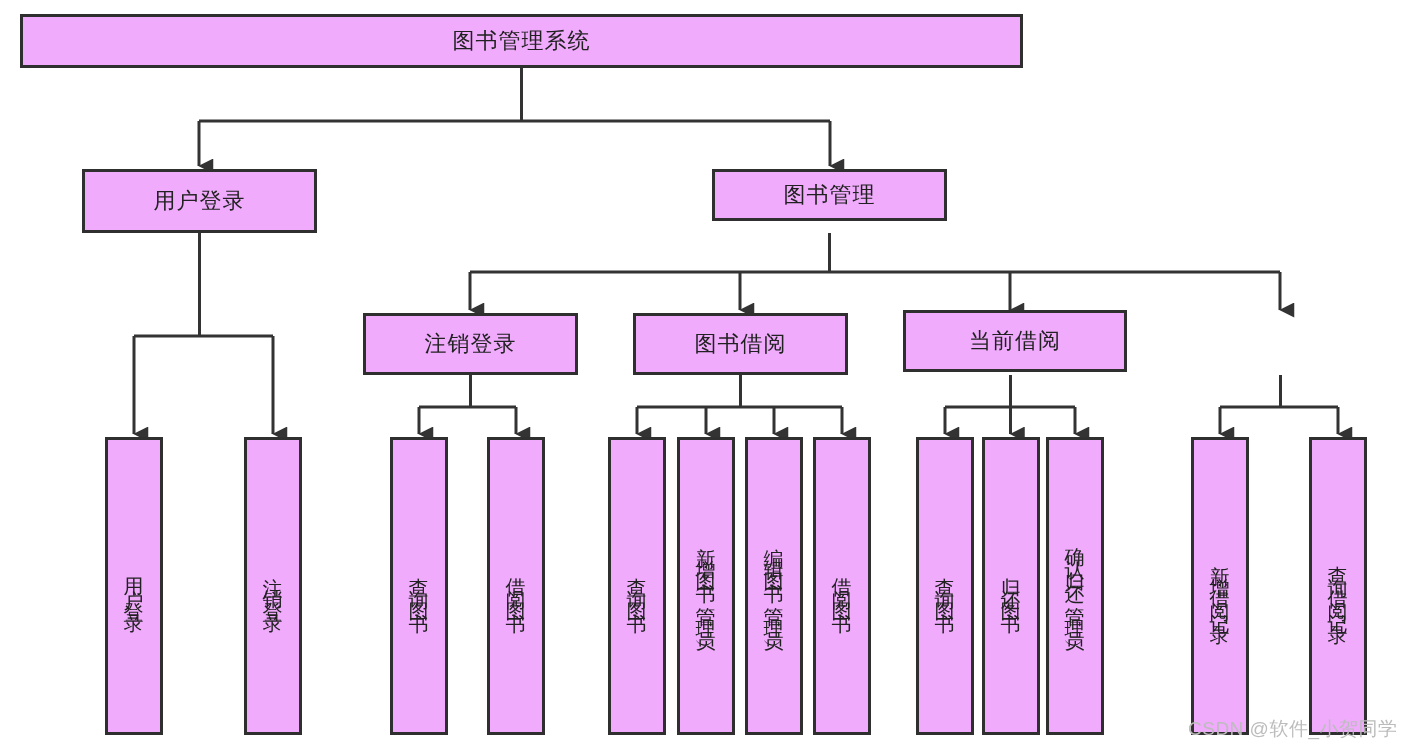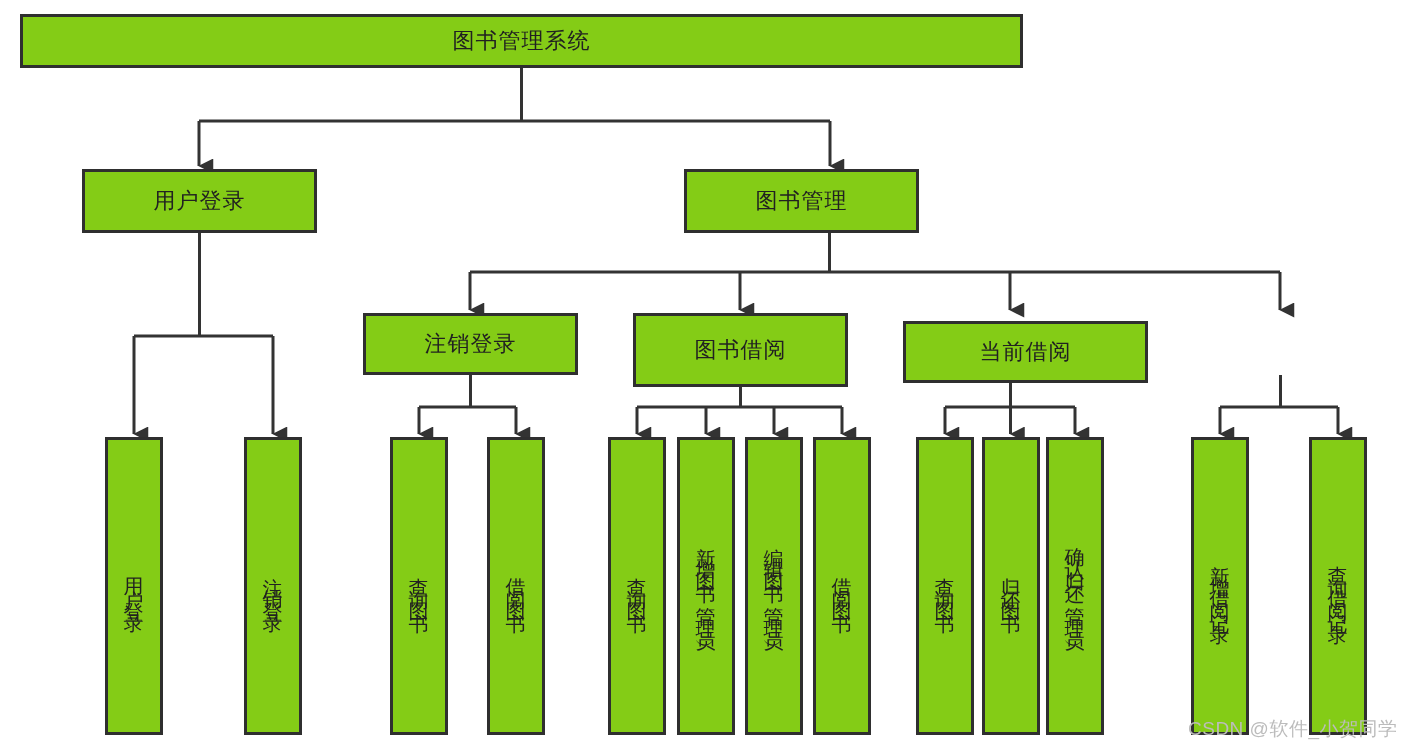--- a/index.html
+++ b/index.html
@@ -20,21 +20,21 @@
     left: 0;
     top: 0;
     width: 1405px;
     height: 747px;
     pointer-events: none;
   }
   .node {
     position: absolute;
     box-sizing: border-box;
     border: 3px solid #2f2f2f;
-    background: #84cc16;
+    background: #f0abfc;
     display: flex;
     align-items: center;
     justify-content: center;
     color: #212121;
   }
   .hbox {
     font-size: 22px;
     letter-spacing: 1px;
     white-space: nowrap;
   }
@@ -106,31 +106,31 @@
     </g>
   </svg>
 
   <div class="node hbox" style="left:20px; top:14px; width:1003px; height:54px;">
     <span>图书管理系统</span>
   </div>
 
   <div class="node hbox" style="left:82px; top:169px; width:235px; height:64px;">
     <span>用户登录</span>
   </div>
-  <div class="node hbox" style="left:684px; top:169px; width:235px; height:64px;text-align:right;">
+  <div class="node hbox" style="left:712px; top:169px; width:235px; height:52px;text-align:right;">
     <span>图书管理</span>
   </div>
 
   <div class="node hbox" style="left:363px; top:313px; width:215px; height:62px;">
     <span>注销登录</span>
   </div>
-  <div class="node hbox" style="left:633px; top:313px; width:215px; height:74px;">
+  <div class="node hbox" style="left:633px; top:313px; width:215px; height:62px;">
     <span>图书借阅</span>
   </div>
-  <div class="node hbox" style="left:903px; top:321px; width:245px; height:62px;">
+  <div class="node hbox" style="left:903px; top:310px; width:224px; height:62px;">
     <span>当前借阅</span>
   </div>
 
   <div class="node vbox" style="left:105px; top:437px; width:58px; height:298px;">
     <span>用户登录</span>
   </div>
   <div class="node vbox" style="left:244px; top:437px; width:58px; height:298px;">
     <span>注销登录</span>
   </div>
 

